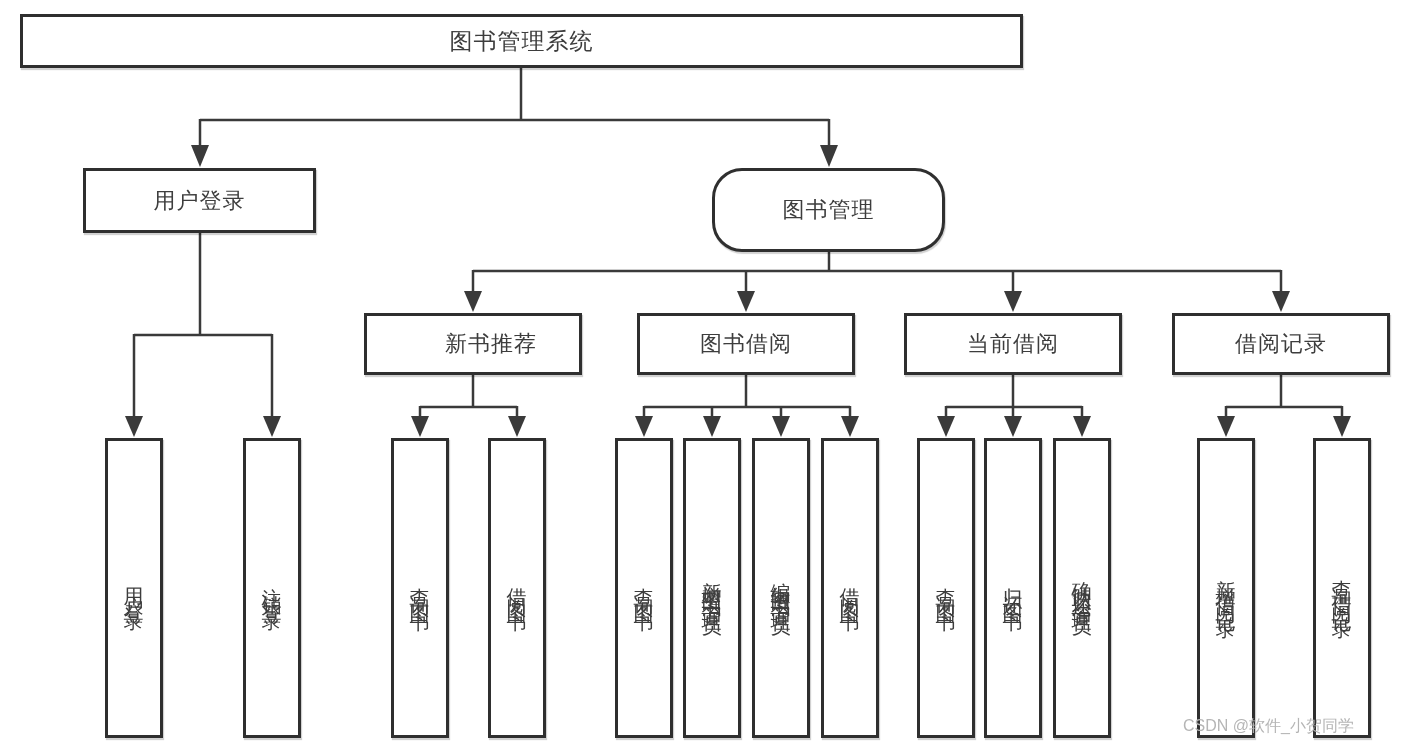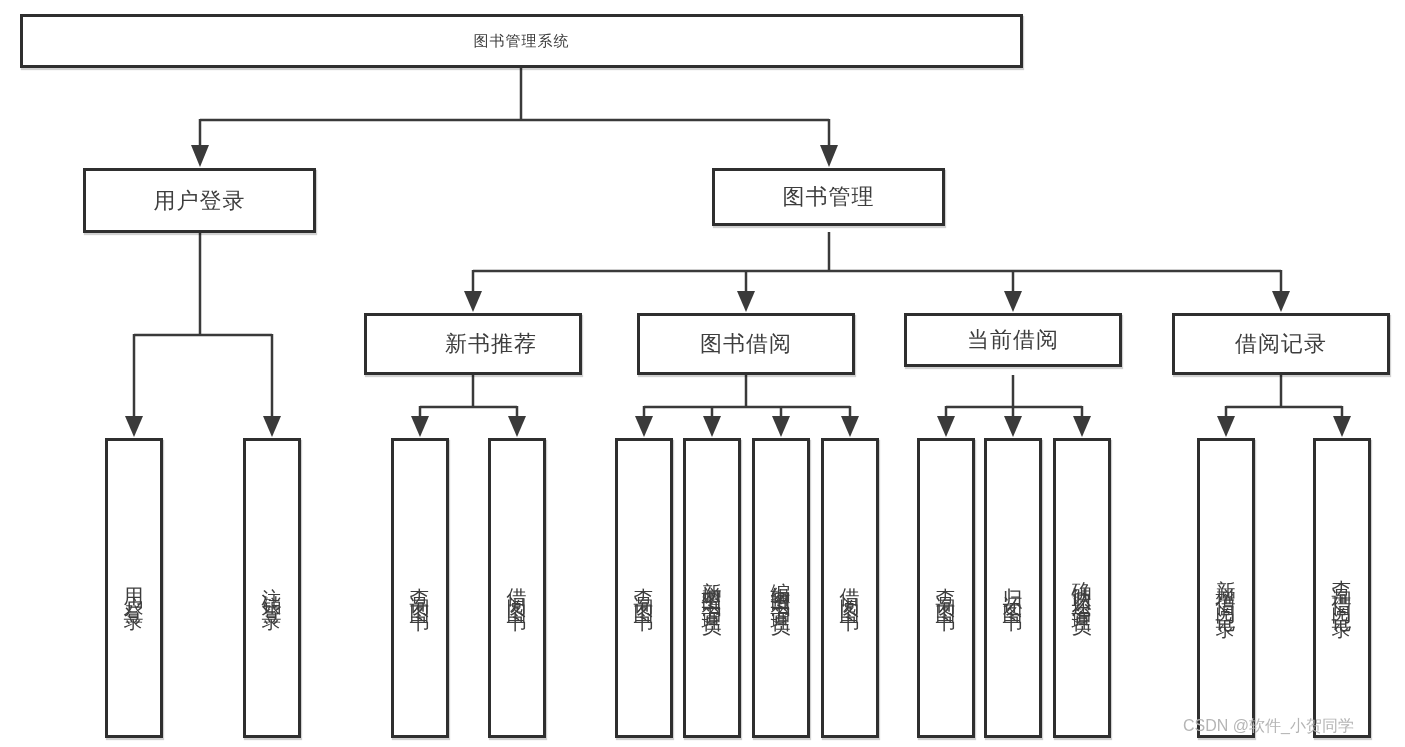--- a/index.html
+++ b/index.html
@@ -21,21 +21,21 @@
   .node{
     position:absolute;
     background:#fff;
     border:3px solid var(--border);
     box-sizing:border-box;
     display:flex;align-items:center;justify-content:center;
     color:var(--text);
     box-shadow:1px 2px 1px rgba(0,0,0,0.18);
   }
   .node.h{font-size:22px;letter-spacing:1px;}
-  .node.root{font-size:15px;}
+  .node.root{font-size:23px;}
   .node.v{font-size:20px;}
   .node.v .vtxt{
     writing-mode:vertical-rl;
     letter-spacing:8px;
     line-height:1;
     text-align:center;
   }
   .node.v .vtxt.long{letter-spacing:5px;}
   .watermark{
     position:absolute;
@@ -116,31 +116,31 @@
     </g>
   </svg>
 
   <div class="node h root" style="left:20px;top:14px;width:1003px;height:54px;">
     <span>图书管理系统</span>
   </div>
 
   <div class="node h" style="left:83px;top:168px;width:233px;height:65px;">
     <span>用户登录</span>
   </div>
-  <div class="node h" style="left:712px;top:168px;width:233px;height:58px;">
+  <div class="node h" style="left:712px;top:168px;width:233px;height:84px;border-radius:30px;">
     <span>图书管理</span>
   </div>
 
   <div class="node h" style="left:364px;top:313px;width:218px;height:62px;padding-left:36px;">
     <span>新书推荐</span>
   </div>
   <div class="node h" style="left:637px;top:313px;width:218px;height:62px;justify-content:center;">
     <span>图书借阅</span>
   </div>
-  <div class="node h" style="left:904px;top:313px;width:218px;height:54px;text-align:center;">
+  <div class="node h" style="left:904px;top:313px;width:218px;height:62px;text-align:center;">
     <span>当前借阅</span>
   </div>
   <div class="node h" style="left:1172px;top:313px;width:218px;height:62px;">
     <span>借阅记录</span>
   </div>
 
   <div class="node v" style="left:105px;top:438px;width:58px;height:300px;">
     <span class="vtxt">用户登录</span>
   </div>
   <div class="node v" style="left:243px;top:438px;width:58px;height:300px;">

